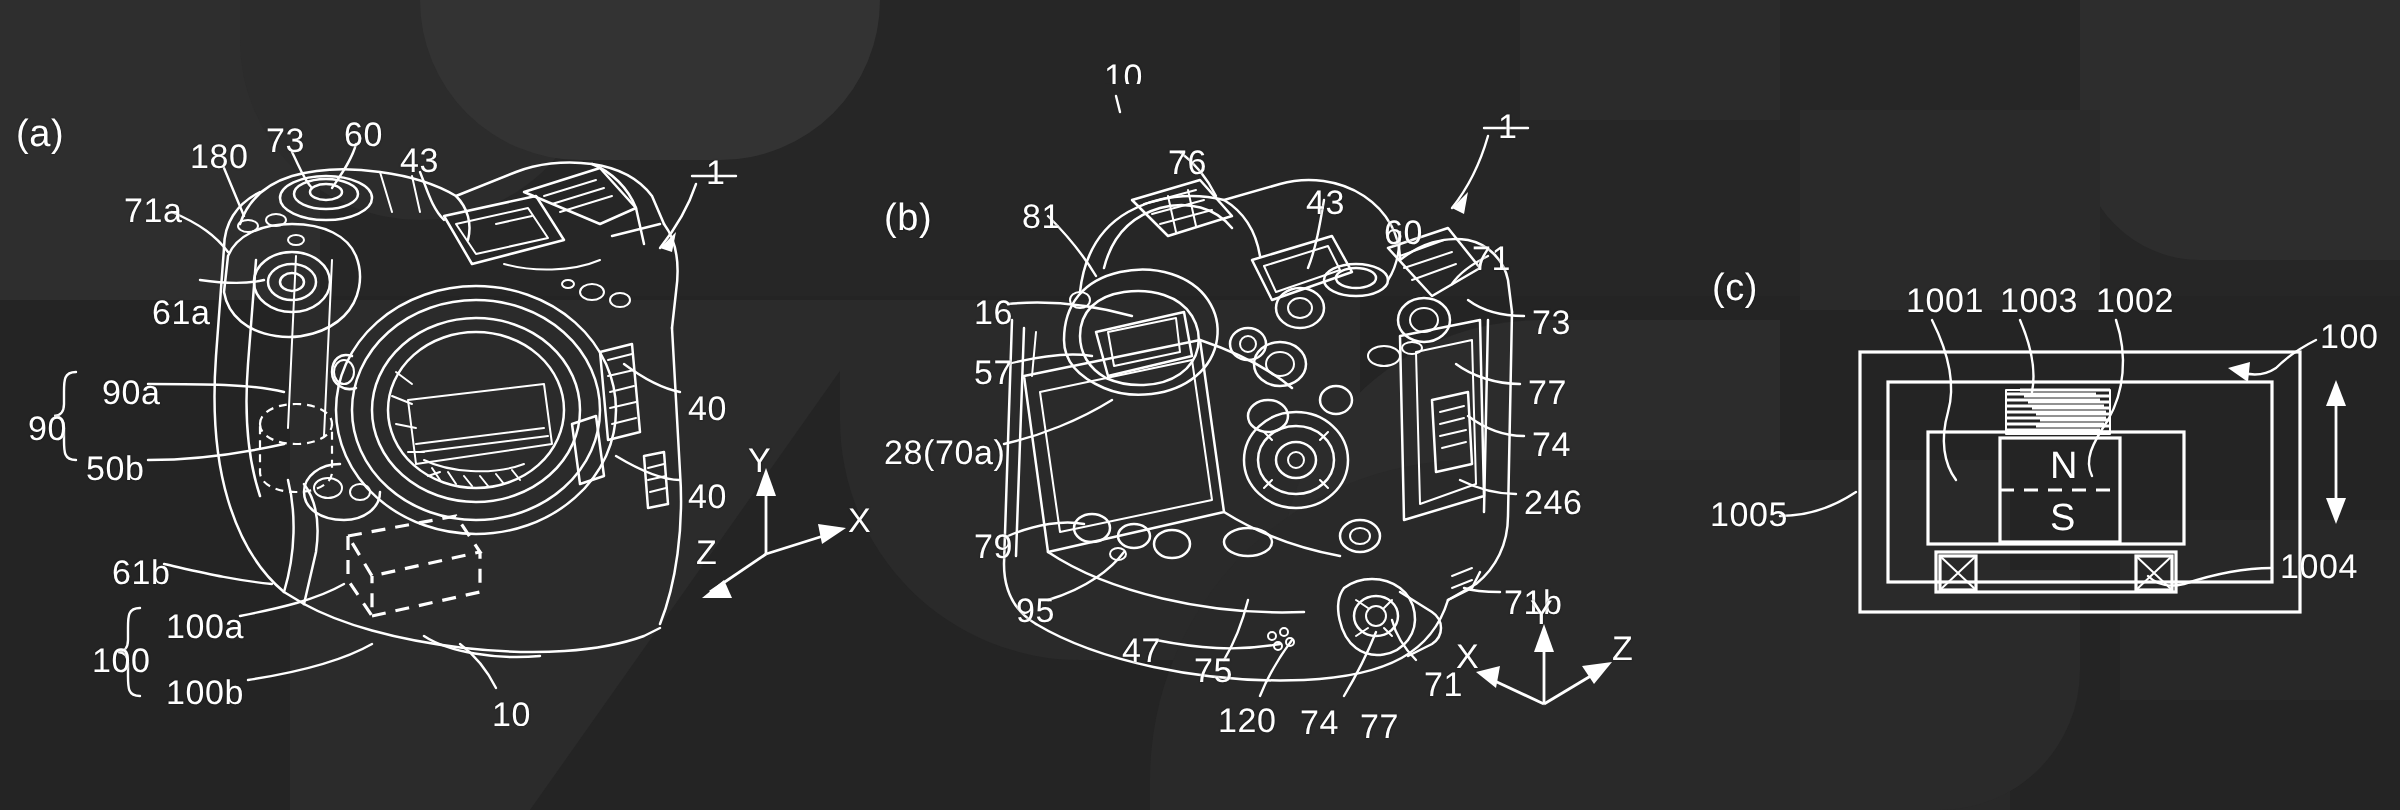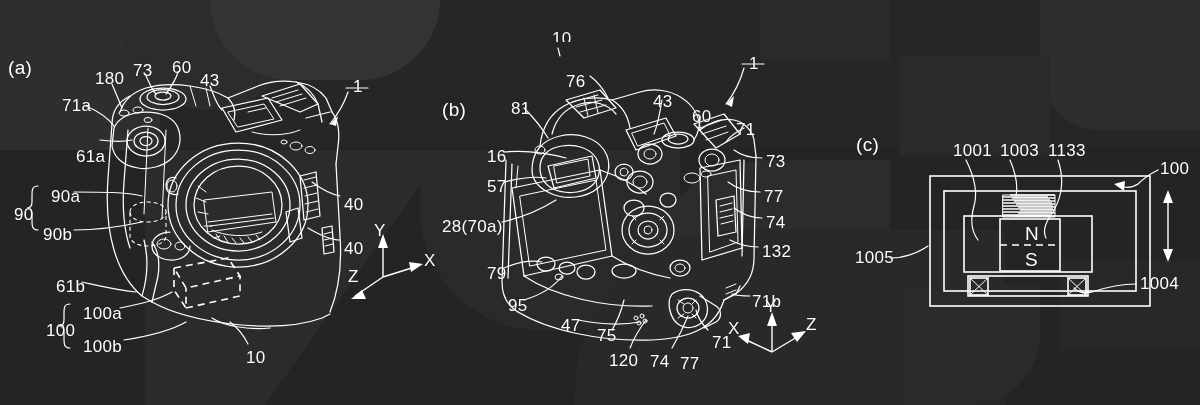--- a/index.html
+++ b/index.html
@@ -383,65 +383,65 @@
   <div class="lbl panel-tag" style="left:856px;top:135px">(c)</div>
 
   <div class="lbl" style="left:62px;top:97px">71a</div>
   <div class="lbl" style="left:95px;top:70px">180</div>
   <div class="lbl" style="left:133px;top:62px">73</div>
   <div class="lbl" style="left:172px;top:59px">60</div>
   <div class="lbl" style="left:200px;top:72px">43</div>
   <div class="lbl" style="left:76px;top:148px">61a</div>
   <div class="lbl" style="left:14px;top:206px">90</div>
   <div class="lbl" style="left:51px;top:188px">90a</div>
-  <div class="lbl" style="left:43px;top:226px">90b</div>
+  <div class="lbl" style="left:43px;top:226px">50b</div>
   <div class="lbl" style="left:56px;top:278px">61b</div>
   <div class="lbl" style="left:46px;top:322px">100</div>
   <div class="lbl" style="left:83px;top:305px">100a</div>
   <div class="lbl" style="left:83px;top:338px">100b</div>
   <div class="lbl" style="left:344px;top:196px">40</div>
   <div class="lbl" style="left:344px;top:240px">40</div>
   <div class="lbl" style="left:246px;top:349px;overflow:hidden;height:14px">10</div>
   <div class="lbl" style="left:353px;top:78px">1</div>
 
   <div class="lbl" style="left:374px;top:222px">Y</div>
   <div class="lbl" style="left:424px;top:252px">X</div>
   <div class="lbl" style="left:348px;top:268px">Z</div>
 
   <div class="lbl" style="left:552px;top:30px;overflow:hidden;height:12px">10</div>
-  <div class="lbl" style="left:566px;top:73px">76</div>
+  <div class="lbl" style="left:584px;top:73px">76</div>
   <div class="lbl" style="left:511px;top:100px">81</div>
   <div class="lbl" style="left:653px;top:93px">43</div>
   <div class="lbl" style="left:692px;top:108px">60</div>
   <div class="lbl" style="left:736px;top:121px">71</div>
   <div class="lbl" style="left:487px;top:148px">16</div>
   <div class="lbl" style="left:487px;top:178px">57</div>
   <div class="lbl" style="left:442px;top:218px">28(70a)</div>
   <div class="lbl" style="left:487px;top:265px">79</div>
   <div class="lbl" style="left:508px;top:297px">95</div>
   <div class="lbl" style="left:561px;top:317px">47</div>
   <div class="lbl" style="left:597px;top:327px">75</div>
   <div class="lbl" style="left:609px;top:352px">120</div>
   <div class="lbl" style="left:650px;top:353px">74</div>
   <div class="lbl" style="left:680px;top:355px">77</div>
   <div class="lbl" style="left:712px;top:334px">71</div>
   <div class="lbl" style="left:766px;top:153px">73</div>
   <div class="lbl" style="left:764px;top:188px">77</div>
   <div class="lbl" style="left:766px;top:214px">74</div>
-  <div class="lbl" style="left:762px;top:243px">132</div>
+  <div class="lbl" style="left:762px;top:243px">246</div>
   <div class="lbl" style="left:752px;top:293px">71b</div>
   <div class="lbl" style="left:749px;top:55px">1</div>
 
   <div class="lbl" style="left:765px;top:298px">Y</div>
   <div class="lbl" style="left:728px;top:320px">X</div>
   <div class="lbl" style="left:806px;top:316px">Z</div>
 
   <div class="lbl" style="left:953px;top:142px">1001</div>
   <div class="lbl" style="left:1000px;top:142px">1003</div>
-  <div class="lbl" style="left:1048px;top:142px">1133</div>
+  <div class="lbl" style="left:1048px;top:142px">1002</div>
   <div class="lbl" style="left:1160px;top:160px">100</div>
   <div class="lbl" style="left:855px;top:249px">1005</div>
   <div class="lbl" style="left:1140px;top:275px">1004</div>
 
   <div class="lbl" style="left:1025px;top:224px;font-size:19px">N</div>
   <div class="lbl" style="left:1025px;top:250px;font-size:19px">S</div>
 
 </div>
 
 </body></html>

